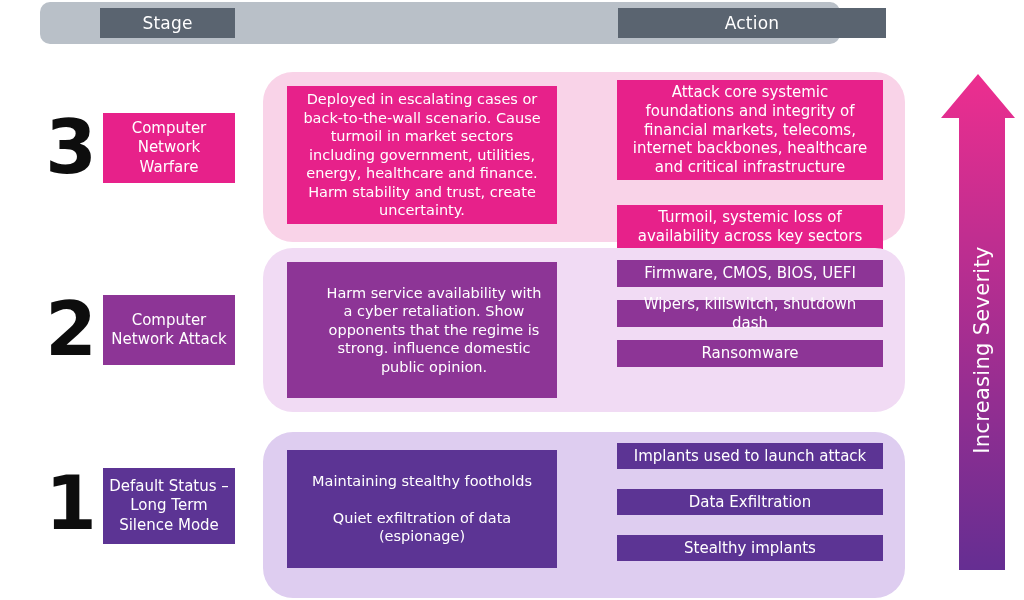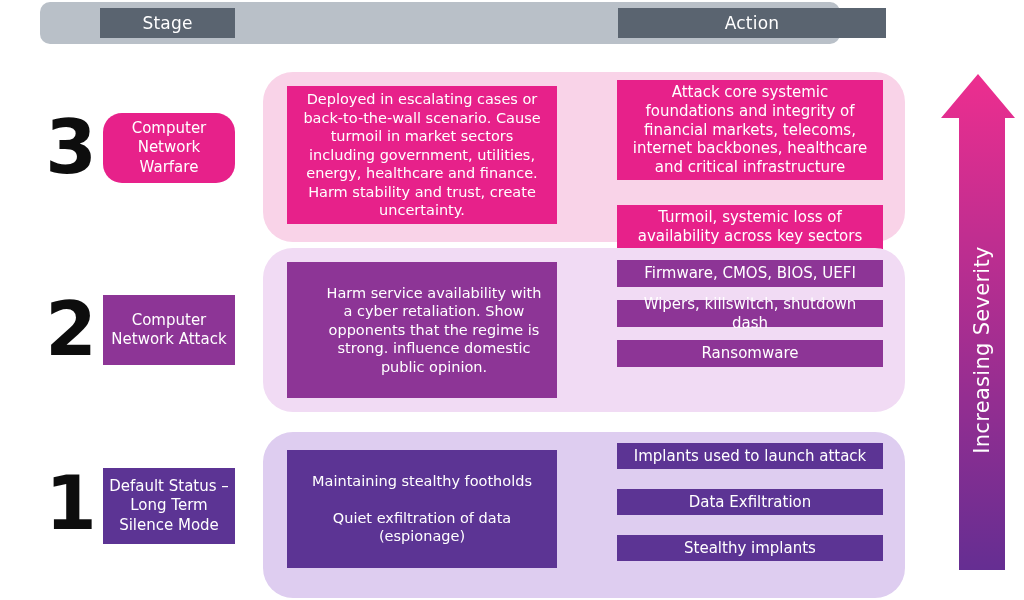--- a/index.html
+++ b/index.html
@@ -31,21 +31,21 @@
   .num-3 { top:110px; }
   .num-2 { top:292px; }
   .num-1 { top:466px; }
 
   
   .stage-box {
     position:absolute; left:103px; width:132px; box-sizing:border-box;
     display:flex; align-items:center; justify-content:center; text-align:center;
     color:#fff; font-size:15px; line-height:1.3; padding:4px 6px;
   }
-  .sb-3 { top:113px; height:70px;border-radius:19px; }
+  .sb-3 { top:113px; height:70px; }
   .sb-2 { top:295px; height:70px; }
   .sb-1 { top:468px; height:76px; }
 
   
   .row-container {
     position:absolute; left:263px; width:642px; border-radius:30px;
   }
   .rc-3 { top:72px;  height:170px; }
   .rc-2 { top:248px; height:164px; }
   .rc-1 { top:432px; height:166px; }

